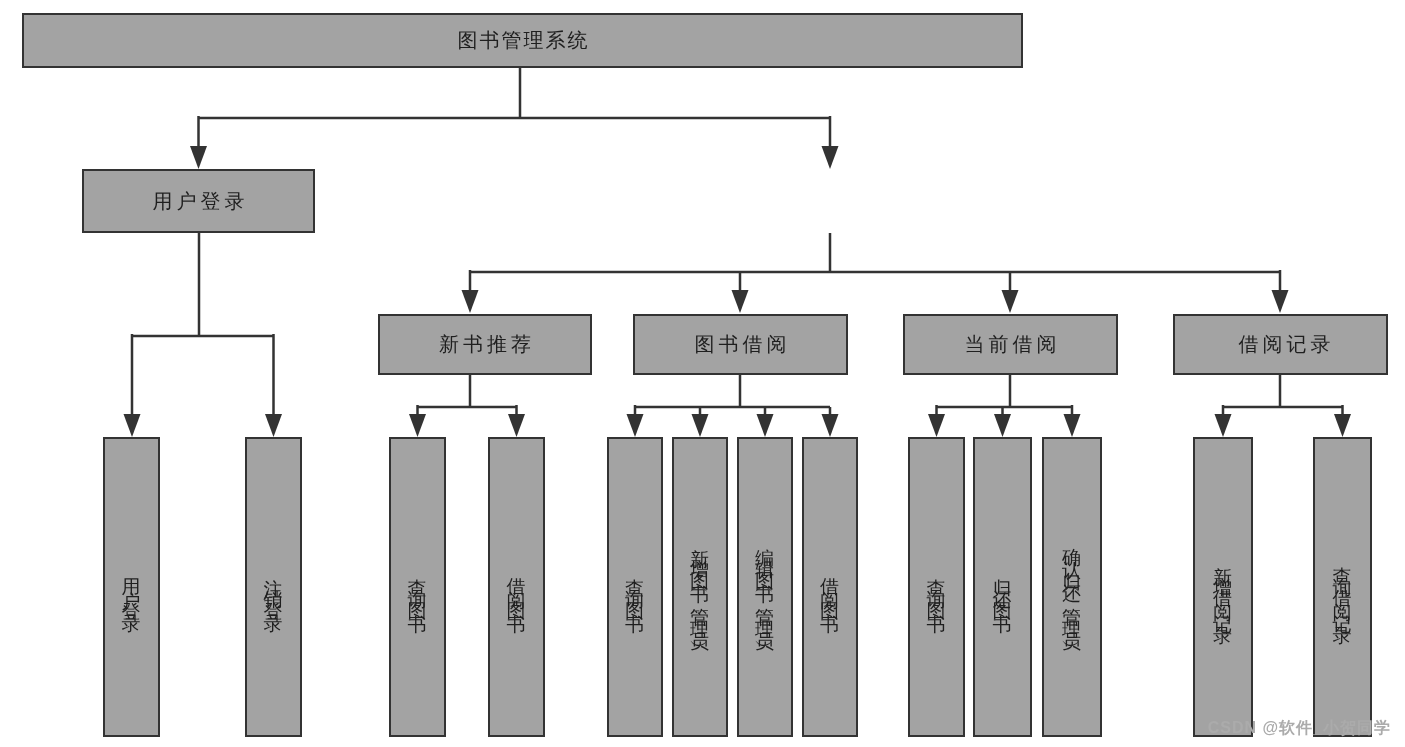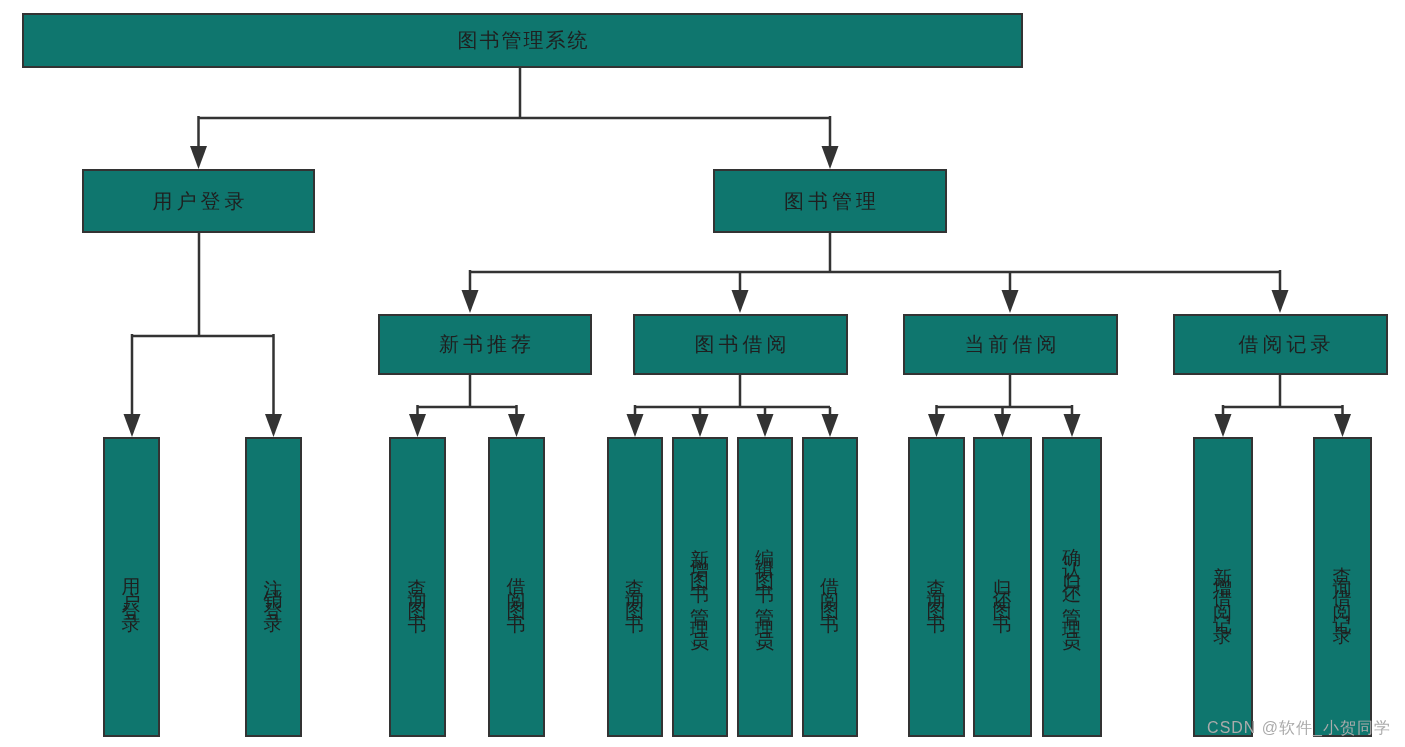--- a/index.html
+++ b/index.html
@@ -19,21 +19,21 @@
     position: absolute;
     left: 0;
     top: 0;
     width: 1405px;
     height: 747px;
   }
   .box {
     position: absolute;
     box-sizing: border-box;
     border: 2.5px solid #333333;
-    background: #0f766e;
+    background: #a3a3a3;
     display: flex;
     align-items: center;
     justify-content: center;
     color: #1f1f1f;
   }
   .h-box {
     font-size: 20px;
     letter-spacing: 4px;
     text-indent: 4px; 
     white-space: nowrap;
@@ -76,20 +76,21 @@
   .pos-lf-11  { left: 1193px; width: 60px; }
   .pos-lf-12  { left: 1313px; width: 59px; }
   #watermark {
     position: absolute;
     right: 14px;
     bottom: 8px;
     font-size: 16px;
     letter-spacing: 1px;
     color: #ababab;
     white-space: nowrap;
+    font-weight: bold;
   }
 </style>
 </head>
 <body>
 
 <div id="canvas">
 
   <svg id="connectors" viewBox="0 0 1405 747" xmlns="http://www.w3.org/2000/svg" aria-hidden="true">
     <path fill="none" stroke="#333333" stroke-width="2.5" d="M520 68 V118 M198.5 118 H830 M198.5 116 V152 M830 116 V152
          M199 233 V336 M132 336 H273.5 M132 334 V420 M273.5 334 V420
@@ -117,21 +118,20 @@
       <polygon points="994,414 1011,414 1002.5,437"></polygon>
       <polygon points="1063.5,414 1080.5,414 1072,437"></polygon>
       <polygon points="1214.5,414 1231.5,414 1223,437"></polygon>
       <polygon points="1334,414 1351,414 1342.5,437"></polygon>
     </g>
   </svg>
 
   <div class="box h-box root-box pos-root">图书管理系统</div>
 
   <div class="box h-box pos-l2-0">用户登录</div>
-  <div class="box h-box pos-l2-1">图书管理</div>
 
   <div class="box h-box pos-l3-0">新书推荐</div>
   <div class="box h-box pos-l3-2">当前借阅</div>
   <div class="box h-box pos-l3-1">图书借阅</div>
   <div class="box h-box pos-l3-3">借阅记录</div>
 
   <div class="box v-box pos-lf-0">
     <span>用户登录</span>
   </div>
   <div class="box v-box pos-lf-1">

